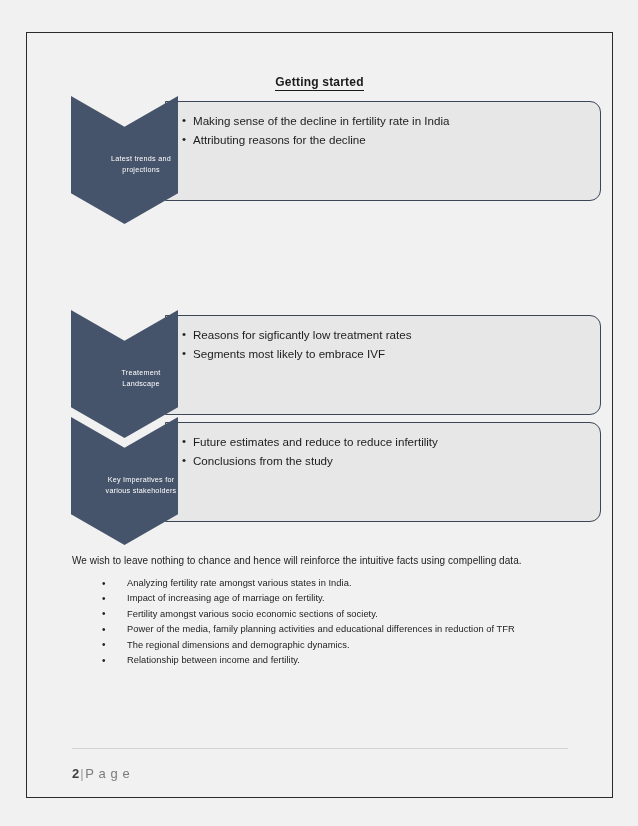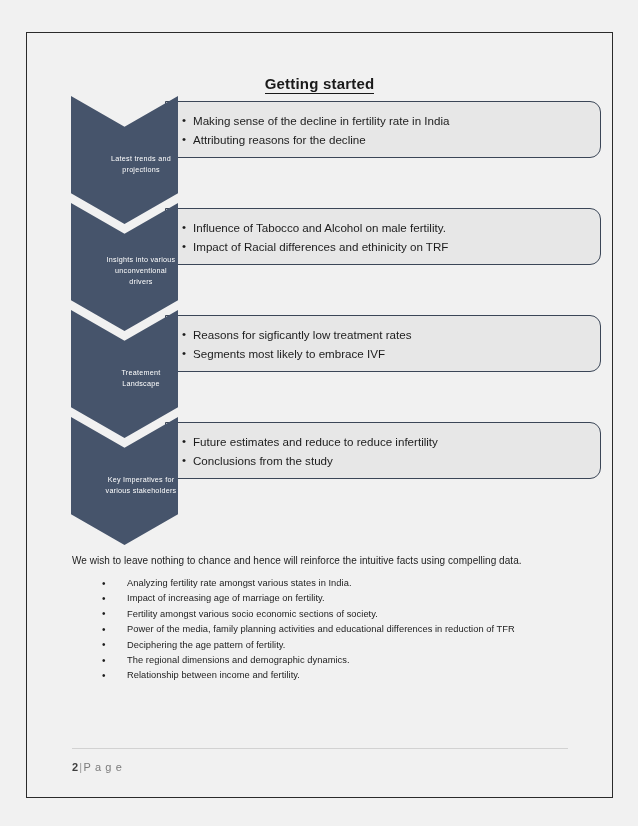--- a/index.html
+++ b/index.html
@@ -28,21 +28,21 @@
 
   .page-inner {
     position: relative;
     width: 100%;
     height: 100%;
   }
 
   
   .section-title {
     text-align: center;
-    font-size: 15px;
+    font-size: 12px;
     font-weight: bold;
     color: #1a1a1a;
     letter-spacing: 0.2px;
   }
   .section-title span {
     border-bottom: 1.3px solid #1a1a1a;
     padding-bottom: 1px;
   }
 
   #getting-started-title {
@@ -87,21 +87,21 @@
     letter-spacing: 0.25px;
     margin-top: 7px;
     margin-left: 33px;
   }
 
   .callout {
     position: absolute;
     left: 94px;
     top: 5px;
     width: 436px;
-    height: 57px;
+    height: 100px;
     background: #e7e7e7;
     border: 1px solid #3b4657;
     border-radius: 0 11px 11px 0;
     box-sizing: border-box;
     z-index: 1;
     padding: 9px 10px 0 16px;
   }
   .callout ul {
     margin: 0;
     padding: 0;
@@ -173,22 +173,22 @@
     position: absolute;
     left: 45px;
     bottom: 48px;
     width: 496px;
     height: 1px;
     background: #d2d2d2;
   }
   .footer {
     position: absolute;
     left: 45px;
-    bottom: 24px;
-    font-size: 11px;
+    bottom: 16px;
+    font-size: 13px;
     color: #7b7b7b;
     letter-spacing: 0.6px;
   }
   .footer b {
     color: #3f3f3f;
     font-weight: bold;
     letter-spacing: 0;
   }
   .footer .sep {
     color: #9a9a9a;
@@ -213,29 +213,20 @@
       </div>
       <div class="callout">
         <ul>
           <li>Making sense of the decline in fertility rate in India</li>
           <li>Attributing reasons for the decline</li>
         </ul>
       </div>
     </div>
 
     <div class="flow-row">
-      <div class="chevron">
-        <div class="chevron-label">Insights into various unconventional drivers</div>
-      </div>
-      <div class="callout">
-        <ul>
-          <li>Influence of Tabocco and Alcohol on male fertility.</li>
-          <li>Impact of Racial differences and ethinicity on TRF</li>
-        </ul>
-      </div>
     </div>
 
     <div class="flow-row">
       <div class="chevron">
         <div class="chevron-label">Treatement Landscape</div>
       </div>
       <div class="callout">
         <ul>
           <li>Reasons for sigficantly low treatment rates</li>
           <li>Segments most likely to embrace IVF</li>
@@ -258,21 +249,20 @@
   </div>
 
 
   <div class="intro-text">We wish to leave nothing to chance and hence will reinforce the intuitive facts using compelling data.</div>
 
   <ul class="point-list">
     <li>Analyzing fertility rate amongst various states in India.</li>
     <li>Impact of increasing age of marriage on fertility.</li>
     <li>Fertility amongst various socio economic sections of society.</li>
     <li>Power of the media, family planning activities and educational differences in reduction of TFR</li>
-    <li>Deciphering the age pattern of fertility.</li>
     <li>The regional dimensions and demographic dynamics.</li>
     <li>Relationship between income and fertility.</li>
   </ul>
 
   <div class="footer-rule"></div>
   <div class="footer">
     <b>2</b><span class="sep">|</span><span>P a g e</span>
   </div>
 
  </div>

